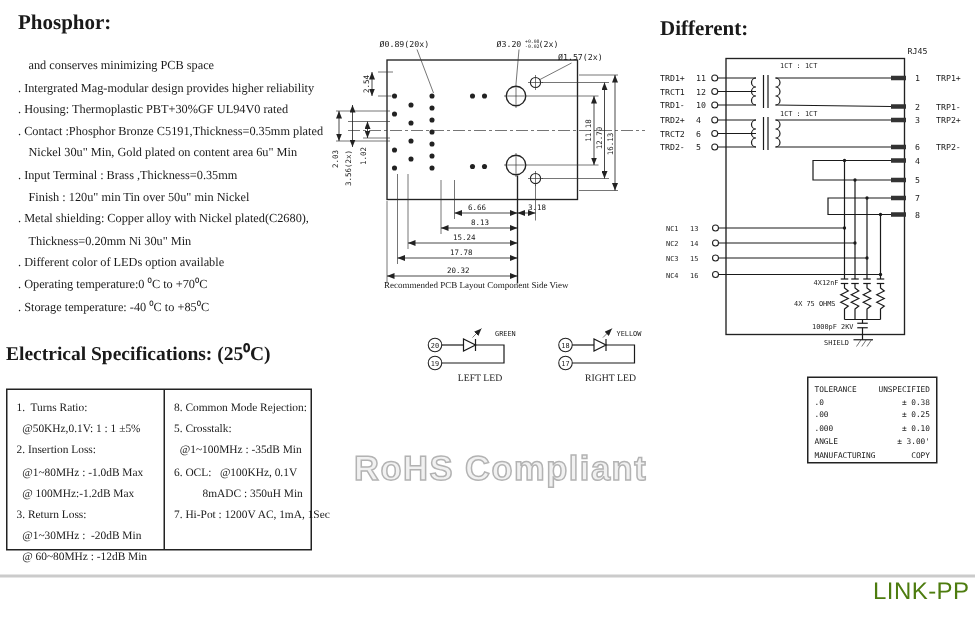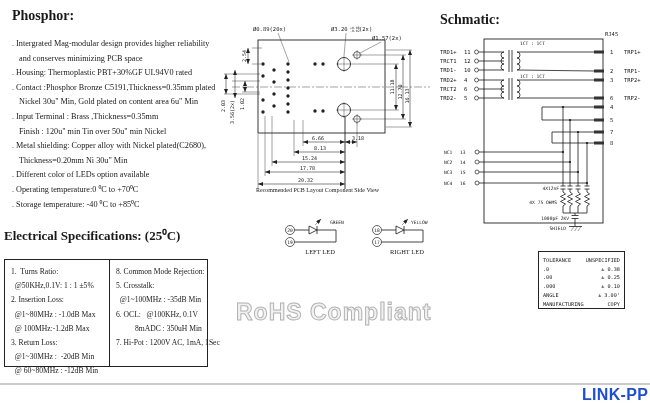--- a/index.html
+++ b/index.html
@@ -34,21 +34,21 @@
   #watermark{
     left:236px;top:299px;font-family:"Liberation Sans", sans-serif;
     font-size:23px;font-weight:bold;letter-spacing:1px;
     color:rgba(200,200,200,0.25);
     -webkit-text-stroke:1px #b3b3b3;
   }
   
   #footer-line{left:0;top:383px;width:650px;height:2px;background:#cbcbcb;}
   #brand{
     left:582px;top:386px;font-family:"Liberation Sans", sans-serif;
-    font-size:16px;font-weight:bold;color:#1d4ed8;letter-spacing:0.3px;
+    font-size:16px;font-weight:normal;color:#4d7c0f;letter-spacing:0.3px;
   }
   
   #schem-title{left:440px;top:12px;font-size:14px;font-weight:bold;}
   
   svg{overflow:visible;}
   svg text{font-family:"DejaVu Sans Mono", monospace;fill:#1a1a1a;}
   .ln{stroke:#222;stroke-width:0.7;fill:none;}
   .thin{stroke:#333;stroke-width:0.45;fill:none;}
   .dim{stroke:#222;stroke-width:0.55;fill:none;}
   .wire{stroke:#1a1a1a;stroke-width:0.8;fill:none;}
@@ -57,35 +57,35 @@
   .t3{font-size:3.2px;}
   .t6{font-size:6px;font-family:"Liberation Serif",serif;}
   .t65{font-size:6.5px;font-family:"Liberation Serif",serif;}
   .t45{font-size:4.6px;}
 </style>
 </head>
 <body>
 
 <div class="abs" id="feature">
   <div id="feature-title">Phosphor:</div>
+  <div class="f-line cont">and conserves minimizing PCB space</div>
   <div class="f-line">. Intergrated Mag-modular design provides higher reliability</div>
-  <div class="f-line cont">and conserves minimizing PCB space</div>
   <div class="f-line">. Housing: Thermoplastic PBT+30%GF UL94V0 rated</div>
   <div class="f-line">. Contact :Phosphor Bronze C5191,Thickness=0.35mm plated</div>
   <div class="f-line cont">Nickel 30u" Min, Gold plated on content area 6u" Min</div>
   <div class="f-line">. Input Terminal : Brass ,Thickness=0.35mm</div>
   <div class="f-line cont">Finish : 120u" min Tin over 50u" min Nickel</div>
   <div class="f-line">. Metal shielding: Copper alloy with Nickel plated(C2680),</div>
   <div class="f-line cont">Thickness=0.20mm  Ni 30u" Min</div>
   <div class="f-line">. Different color of LEDs option available</div>
   <div class="f-line">. Operating temperature:0 ⁰C to +70⁰C</div>
   <div class="f-line">. Storage temperature: -40 ⁰C to +85⁰C</div>
 </div>
 
-<div class="abs" id="schem-title">Schmatic:</div>
+<div class="abs" id="schem-title">Different:</div>
 
 <svg class="abs" style="left:222px;top:8px" width="216" height="200" viewBox="222 8 216 200">
   <defs>
     <marker id="ar" markerUnits="userSpaceOnUse" markerWidth="5" markerHeight="4" refX="5" refY="2" orient="auto-start-reverse">
       <path d="M0,0L5,2L0,4z" fill="#222"></path>
     </marker>
   </defs>
 
   <g>
     <rect x="258" y="40" width="127" height="93" class="ln" style="stroke-width:0.9"></rect>

